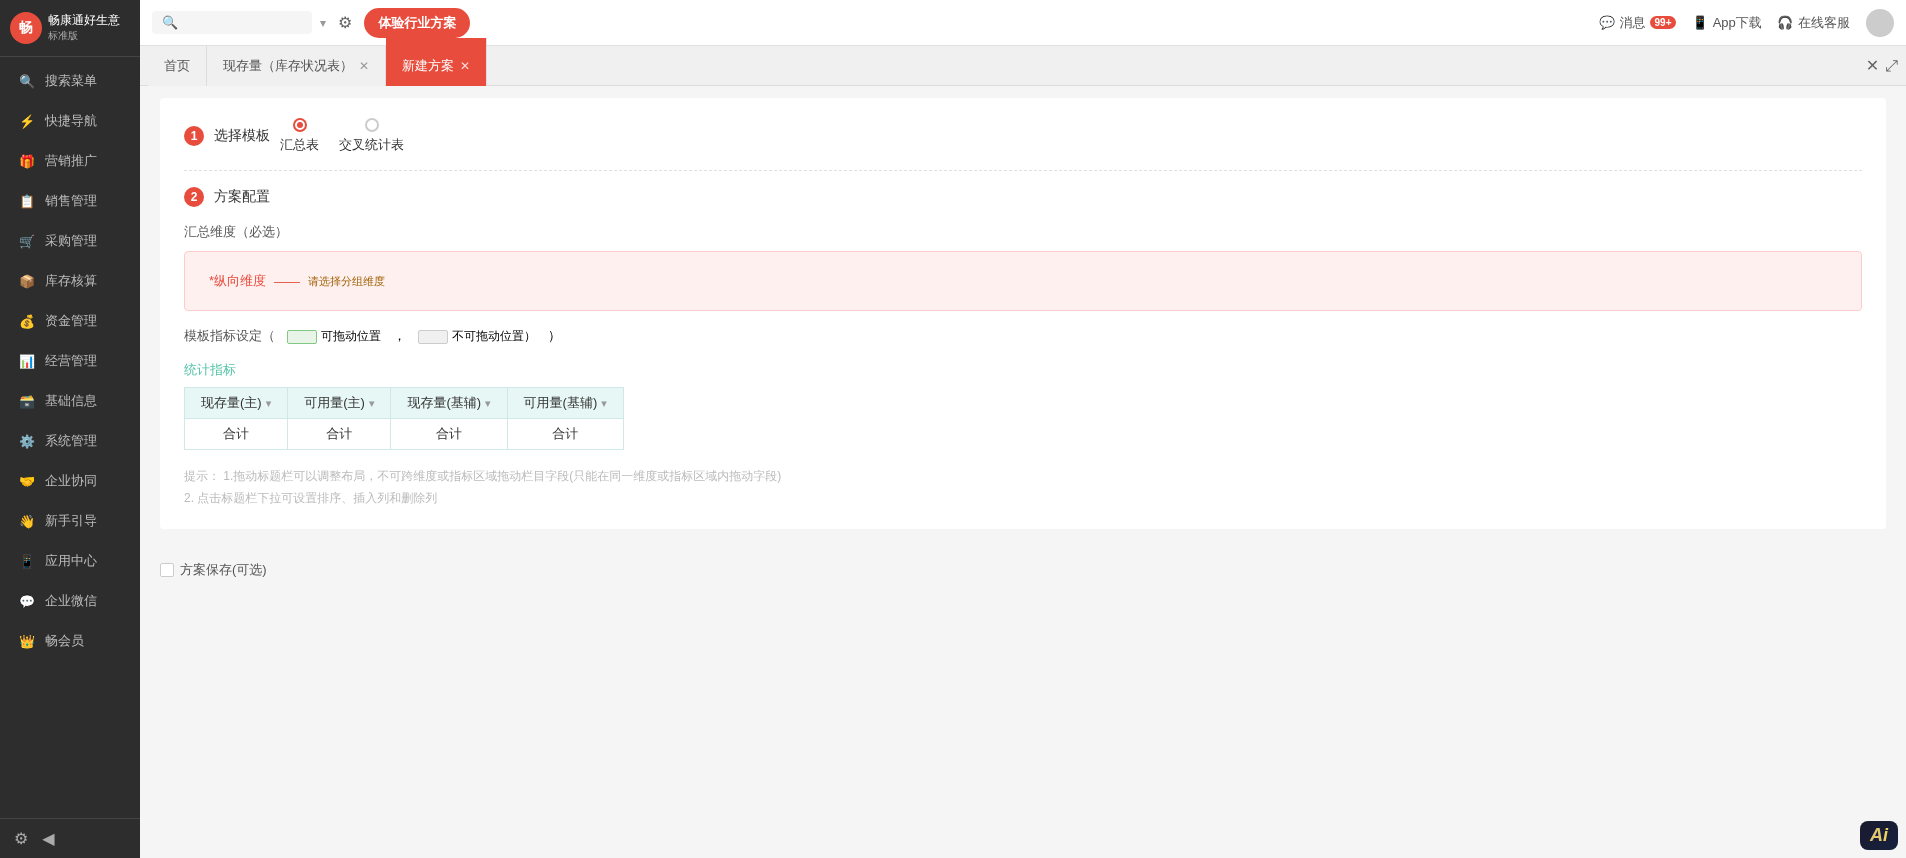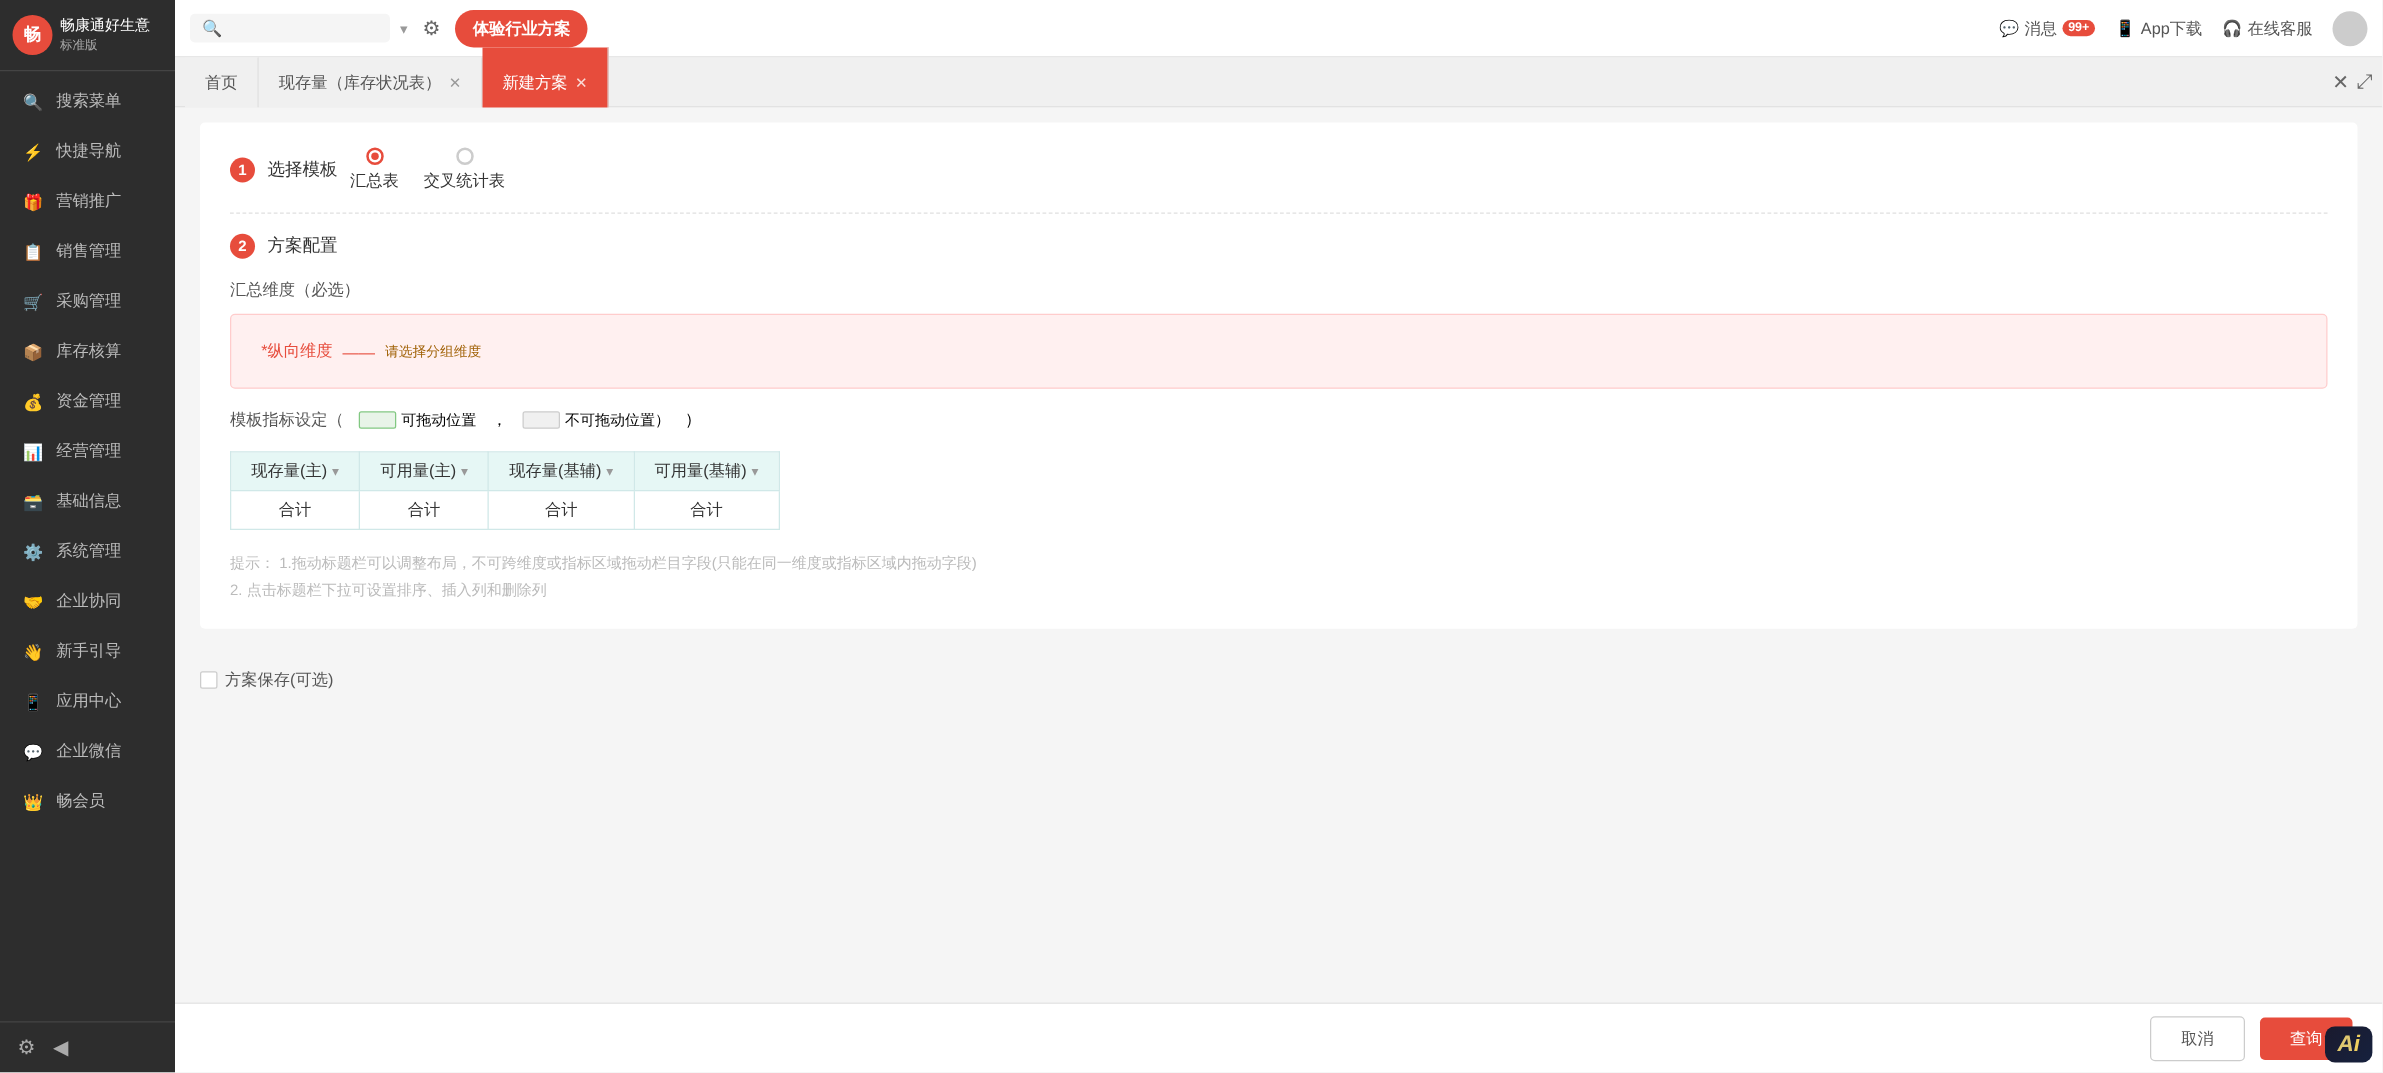--- a/index.html
+++ b/index.html
@@ -180,21 +180,21 @@
       border-radius: 4px; padding: 20px 24px;
       margin-bottom: 16px;
       display: flex; align-items: center; gap: 8px;
     }
     .pink-box-label { color: #e74c3c; font-size: 13px; }
     .pink-box-dash { color: #e74c3c; font-size: 13px; }
     .pink-box-placeholder { color: #a16207; font-size: 11px; }
 
     
     .indicator-row {
-      display: flex; align-items: center; gap: 12px; margin-bottom: 16px; flex-wrap: wrap;
+      display: flex; align-items: flex-end; gap: 12px; margin-bottom: 16px; flex-wrap: wrap;
     }
     .indicator-label { font-size: 13px; color: #555; }
     .indicator-tag {
       display: flex; align-items: center; gap: 4px; font-size: 12px;
     }
     .tag-box-drag {
       width: 30px; height: 14px; border-radius: 2px;
       background: #e8f4e8; border: 1px solid #82c882;
     }
     .tag-box-nodrag {
@@ -432,20 +432,21 @@
           <span>可拖动位置</span>
         </div>
         <span>，</span>
         <div class="indicator-tag">
           <div class="tag-box-nodrag"></div>
           <span>不可拖动位置）</span>
         </div>
         <span>）</span>
       </div>
 
+      <div class="stats-section-title">统计指标</div>
       <table class="stats-table">
         <thead>
           <tr>
             <th>
               <div class="th-inner">
                 <span>现存量(主)</span>
                 <span class="th-arrow">▾</span>
               </div>
             </th>
             <th>
@@ -485,22 +486,18 @@
 
     </div>
 
     <div class="save-row">
       <div class="save-checkbox"></div>
       <span class="save-label">方案保存(可选)</span>
     </div>
 
   </div>
 
-  <div class="footer-bar">
-    <button class="btn-cancel">取消</button>
-    <button class="btn-query">查询</button>
-  </div>
 
 </div>
 
 <div class="ai-badge">
   <span>A<span style="color:#f0d060;font-style:italic;">i</span></span>
 </div>
 
 </body></html>

